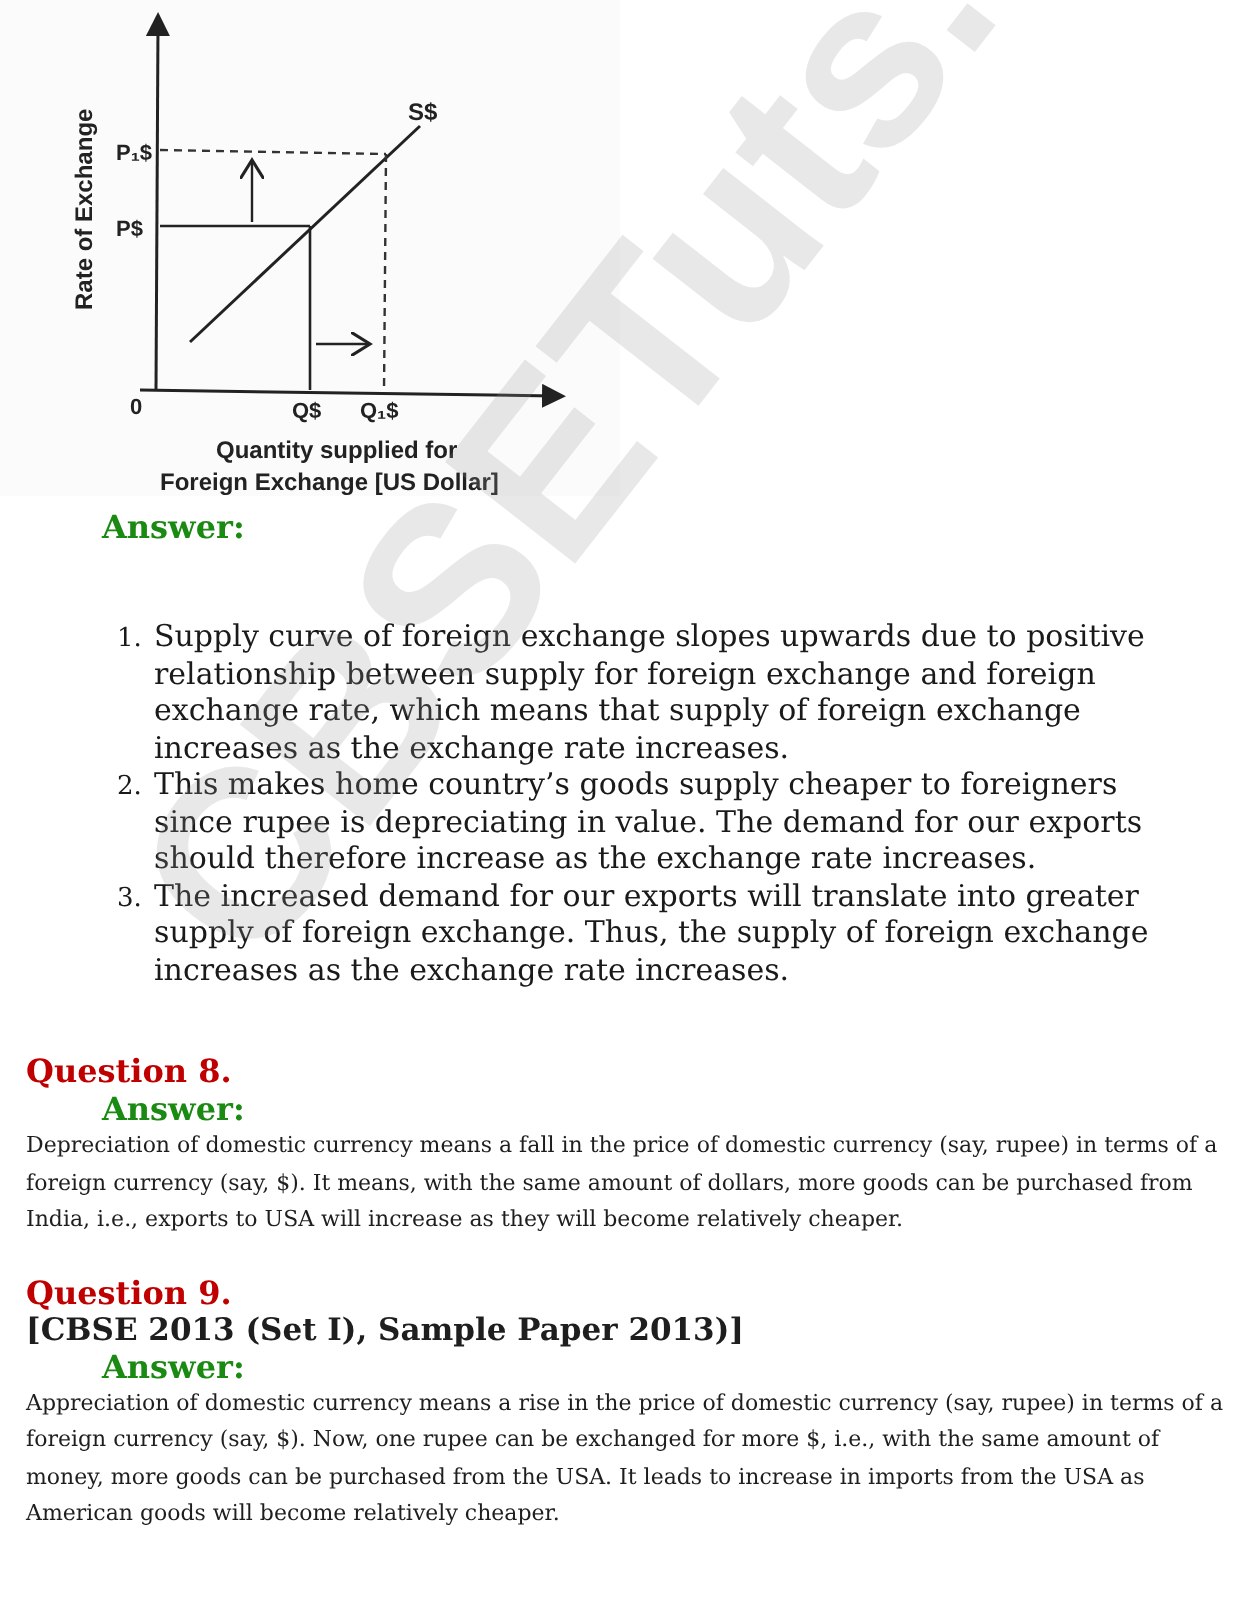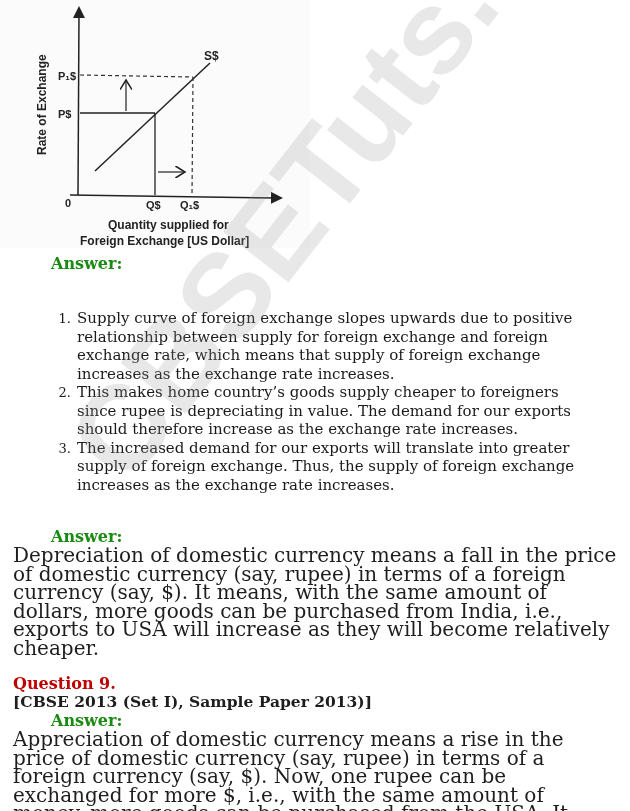--- a/index.html
+++ b/index.html
@@ -12,21 +12,21 @@
   .fig-text { font-family: "Liberation Sans", "DejaVu Sans", sans-serif; font-weight: bold; fill: #222; }
   .watermark {
     position: absolute; left: 40px; top: 420px; font-family: "Liberation Sans", sans-serif;
     font-size: 120px; font-weight: bold; color: rgba(150,150,150,0.22);
     transform: rotate(-52deg); transform-origin: left top; white-space: nowrap; pointer-events: none; z-index: 5;
   }
   .content { position: absolute; left: 13px; top: 0; width: 605px; }
   .answer-label { color: #1a8a12; font-weight: bold; font-size: 16px; line-height: 19px; margin-left: 38px; }
   .question-label { color: #c00000; font-weight: bold; font-size: 16px; line-height: 18px; }
   .q-text { font-weight: bold; font-size: 15.5px; line-height: 18px; color: #1e1e1e; }
-  .para { font-size: 20px; line-height: 18.5px; color: #1e1e1e; }
+  .para { font-size: 11px; line-height: 18.5px; color: #1e1e1e; }
   ol { margin: 16px; padding-left: 46px; }
   ol li { font-size: 15px; line-height: 18.5px; padding-left: 2px; }
   ol li::marker { font-size: 13px; }
 </style>
 </head>
 <body>
 
 <div class="figure">
   <svg width="310" height="248" viewBox="0 0 310 248">
     <defs>
@@ -70,20 +70,21 @@
   <div style="height:254px"></div>
   <div class="answer-label">Answer:</div>
   <div style="height:20px"></div>
   <ol>
     <li>Supply curve of foreign exchange slopes upwards due to positive relationship between supply for foreign exchange and foreign exchange rate, which means that supply of foreign exchange increases as the exchange rate increases.</li>
     <li> This makes home country’s goods supply cheaper to foreigners since rupee is depreciating in value. The demand for our exports should therefore increase as the exchange rate increases.</li>
     <li>The increased demand for our exports will translate into greater supply of foreign exchange. Thus, the supply of foreign exchange increases as the exchange rate increases.</li>
   </ol>
 
   <div style="height:17px"></div>
+  <div class="question-label">Question 8.</div>
   <div class="answer-label">Answer:</div>
   <div class="para">Depreciation of domestic currency means a fall in the price of domestic currency (say, rupee) in terms of a foreign currency (say, $). It means, with the same amount of dollars, more goods can be purchased from India, i.e., exports to USA will increase as they will become relatively cheaper.</div>
 
   <div style="height:18px"></div>
   <div class="question-label">Question 9.</div>
   <div class="q-text">[CBSE 2013 (Set I), Sample Paper 2013)]</div>
   <div class="answer-label">Answer:</div>
   <div class="para">Appreciation of domestic currency means a rise in the price of domestic currency (say, rupee) in terms of a foreign currency (say, $). Now, one rupee can be exchanged for more $, i.e., with the same amount of money, more goods can be purchased from the USA. It leads to increase in imports from the USA as American goods will become relatively cheaper.</div>
 </div>
 

